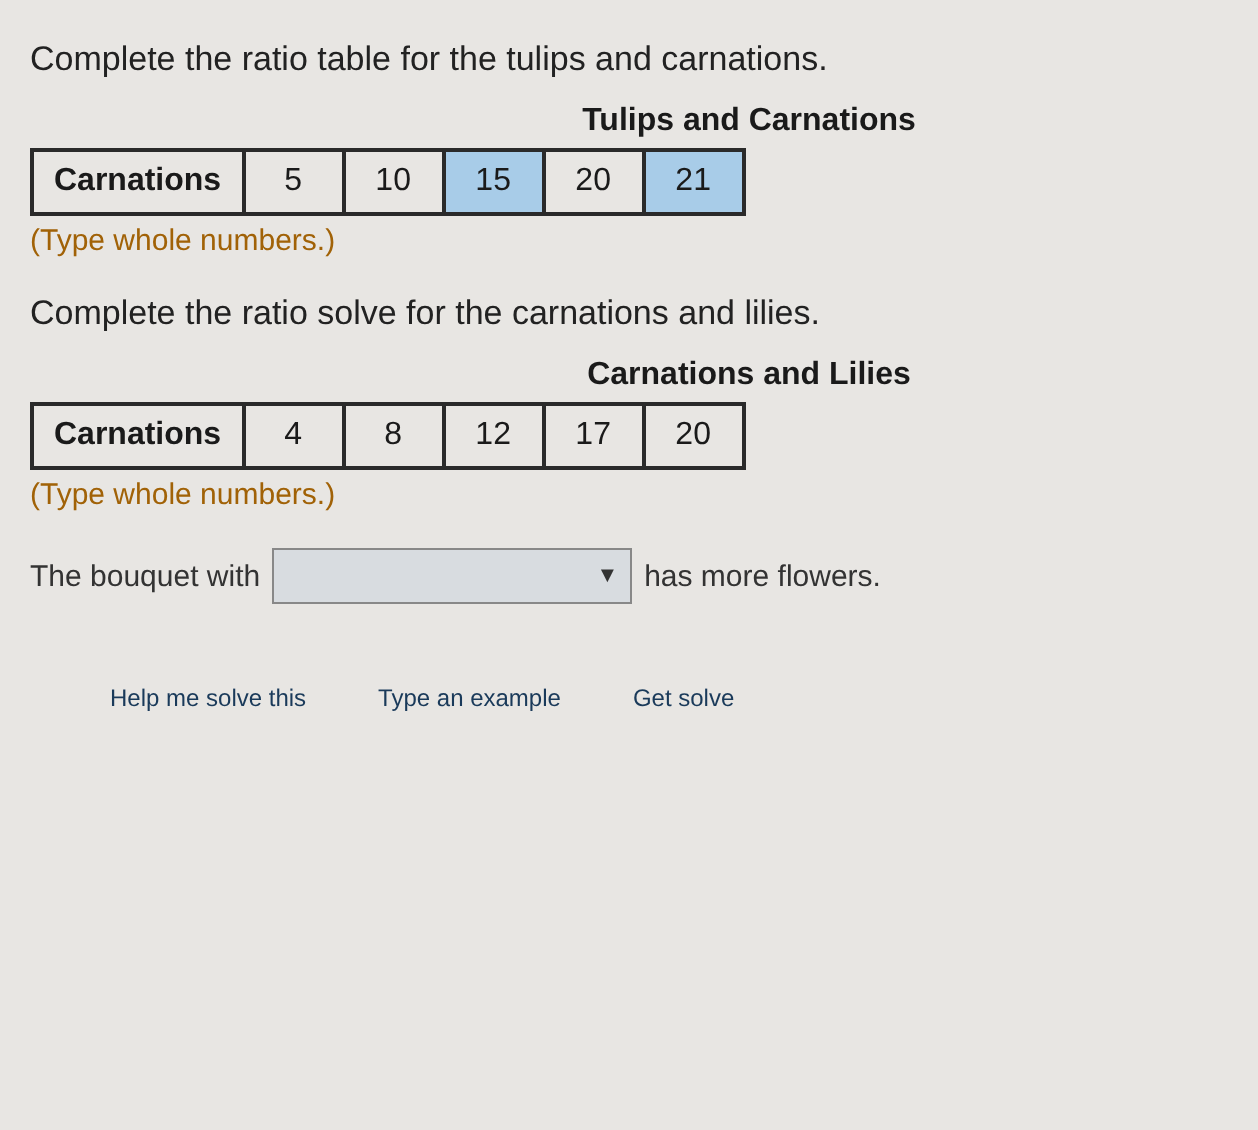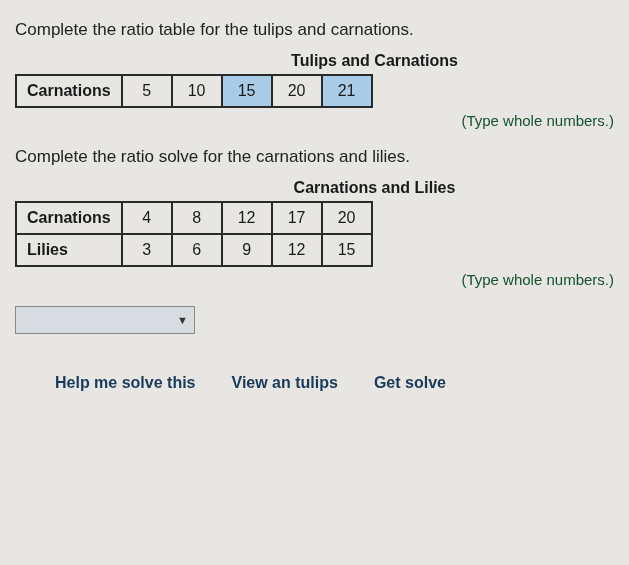--- a/index.html
+++ b/index.html
@@ -39,24 +39,23 @@
     th.row-header {
       text-align: left;
       font-weight: bold;
       padding: 6px 10px;
       min-width: 100px;
     }
     td.highlight {
       background: #a8cce8;
     }
     .hint {
-      color: #14532d;
+      color: #a16207;
       font-size: 15px;
       margin-bottom: 18px;
-      text-align: right;
     }
     .answer-line {
       font-size: 15px;
       color: #333;
       display: flex;
       align-items: center;
       gap: 6px;
       margin-top: 12px;
       margin-bottom: 30px;
     }
@@ -75,22 +74,22 @@
       color: #333;
     }
     .bottom-links {
       display: flex;
       gap: 36px;
       padding-left: 40px;
       margin-top: 40px;
     }
     .bottom-links span {
       color: #1a3a5a;
-      font-size: 16px;
-      font-weight: 700;
+      font-size: 12px;
+      font-weight: 400;
     }
   </style>
 </head>
 <body>
 
 <div class="instruction">Complete the ratio table for the tulips and carnations.</div>
 
 <div class="table-title">Tulips and Carnations</div>
 <table>
   <tbody>
@@ -112,35 +111,29 @@
 <table>
   <tbody>
       <tr>
     <th class="row-header">Carnations</th>
     <td>4</td>
     <td>8</td>
     <td>12</td>
     <td>17</td>
     <td>20</td>
   </tr>
-  <tr>
-    <th class="row-header">Lilies</th>
-    <td>3</td>
-    <td>6</td>
-    <td>9</td>
-    <td>12</td>
-    <td>15</td>
-  </tr>
 </tbody>
   </table>
 <div class="hint">(Type whole numbers.)</div>
 
 <div class="answer-line">
+  <span>The bouquet with</span>
   <span class="dropdown">
     <span class="caret">▼</span>
   </span>
+  <span>has more flowers.</span>
 </div>
 
 <div class="bottom-links">
   <span>Help me solve this</span>
-  <span>View an tulips</span>
+  <span>Type an example</span>
   <span>Get solve</span>
 </div>
 
 </body></html>

